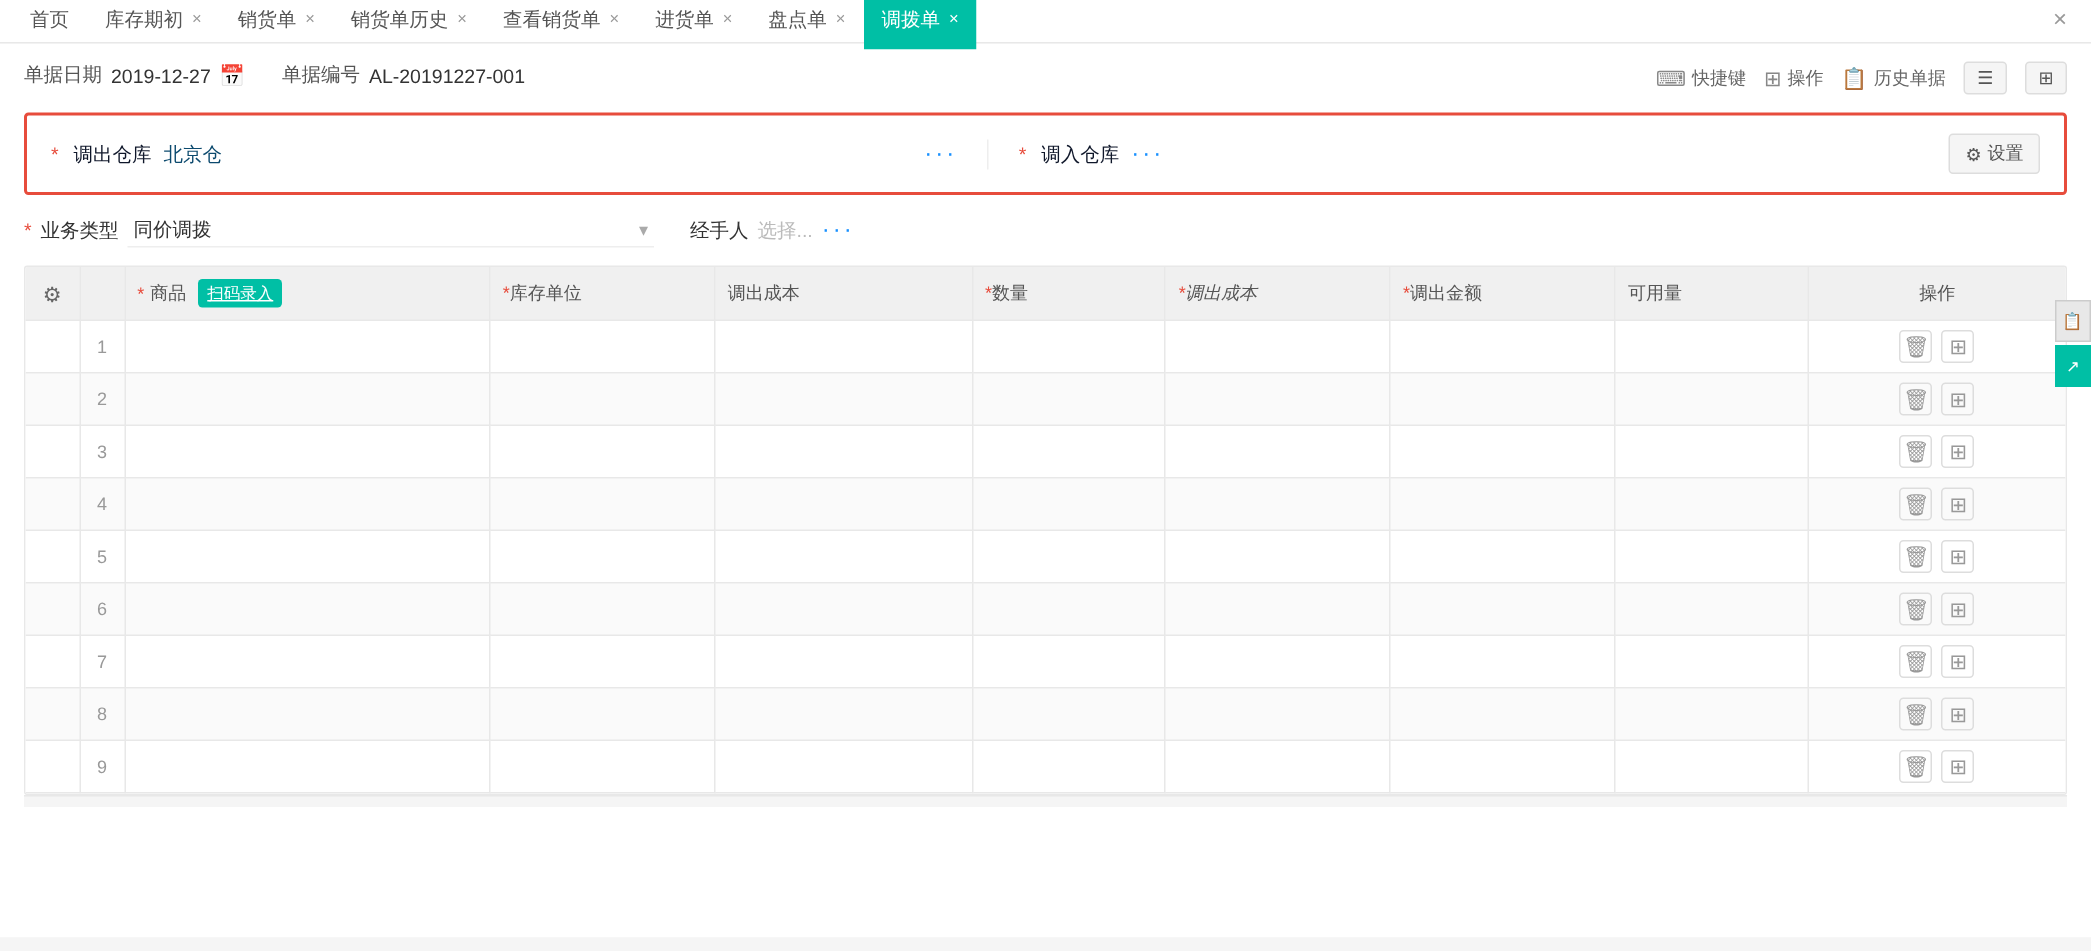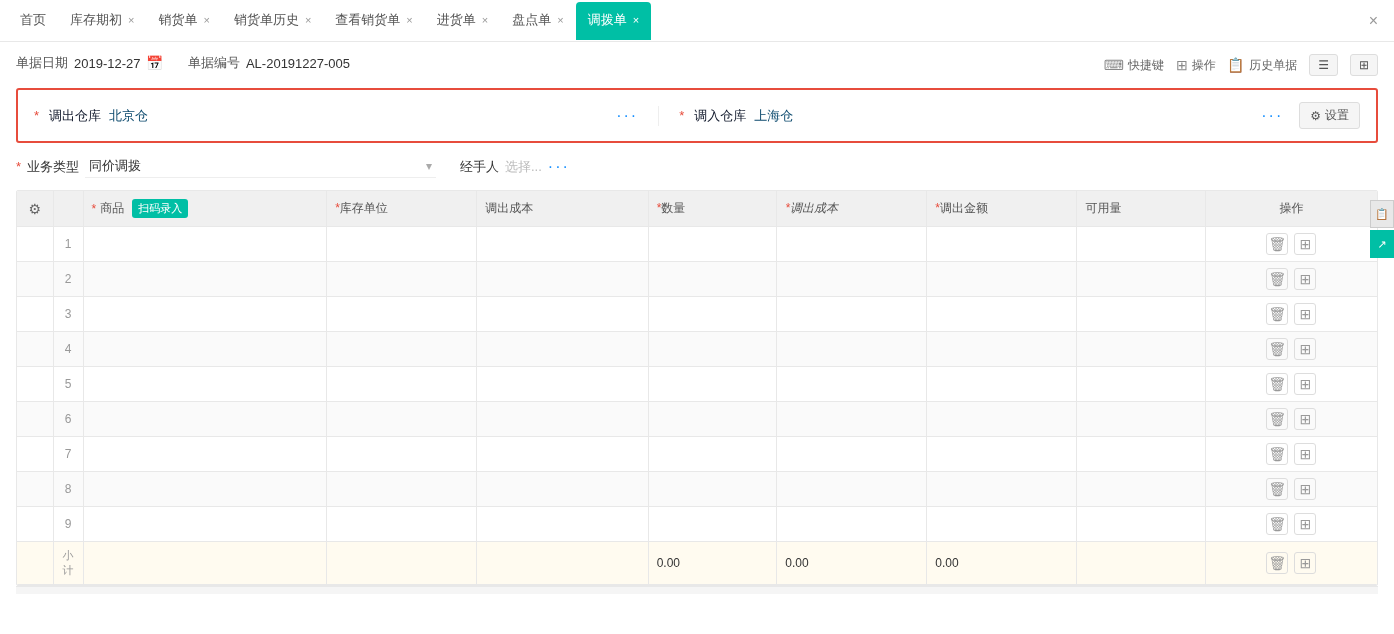--- a/index.html
+++ b/index.html
@@ -5,21 +5,21 @@
     * { box-sizing: border-box; margin: 0; padding: 0; }
     body { font-family: 'Microsoft YaHei', Arial, sans-serif; font-size: 13px; background: #f5f5f5; color: #333; }
 
     
     .tab-bar {
       display: flex;
       align-items: center;
       background: #fff;
       border-bottom: 1px solid #e8e8e8;
       padding: 0 8px;
-      height: 42px;
+      height: 29px;
       position: relative;
       text-align: center;
     }
     .tab-item {
       display: flex;
       align-items: center;
       padding: 0 12px;
       height: 38px;
       cursor: pointer;
       color: #555;
@@ -245,20 +245,21 @@
     
     .scan-btn {
       background: #00bfa5;
       color: #fff;
       border: none;
       border-radius: 3px;
       padding: 2px 6px;
       font-size: 11px;
       cursor: pointer;
       margin-left: 4px;
+      text-decoration: underline;
     }
 
     
     .subtotal-row td {
       background: #fffbf0;
       font-weight: normal;
       color: #666;
     }
 
     
@@ -341,21 +342,21 @@
 <div class="main-content">
 
   <div class="form-header">
     <div class="form-field">
       <label>单据日期</label>
       <span class="value">2019-12-27</span>
       <span class="date-icon">📅</span>
     </div>
     <div class="form-field">
       <label>单据编号</label>
-      <span class="value">AL-20191227-005</span>
+      <span class="value">AL-20191227-001</span>
     </div>
     <div class="toolbar-right">
       <div class="toolbar-btn">
         <span class="icon">⌨</span>
         <span>快捷键</span>
       </div>
       <div class="toolbar-btn">
         <span class="icon">⊞</span>
         <span>操作</span>
       </div>
@@ -372,21 +373,20 @@
     <div class="warehouse-field">
       <span class="required">*</span>
       <span class="label">调出仓库</span>
       <span class="wh-value">北京仓</span>
       <span class="more-btn">···</span>
     </div>
     <div class="warehouse-divider"></div>
     <div class="warehouse-field">
       <span class="required">*</span>
       <span class="label">调入仓库</span>
-      <span class="wh-value">上海仓</span>
       <span class="more-btn">···</span>
     </div>
     <button class="setting-btn">
       <span>⚙</span>
       <span>设置</span>
     </button>
   </div>
 
   <div class="form-row2">
     <div class="business-field">
@@ -590,37 +590,20 @@
       <td class="col-cost"></td>
       <td class="col-amount"></td>
       <td class="col-available"></td>
       <td class="col-op">
         <div class="action-icons">
           <div class="action-icon">🗑</div>
           <div class="action-icon">⊞</div>
         </div>
       </td>
     </tr>
-          <tr class="subtotal-row">
-      <td class="row-num"></td>
-      <td class="row-num" style="color:#999; font-size:11px;">小计</td>
-      <td></td>
-      <td></td>
-      <td></td>
-      <td style="color:#333;">0.00</td>
-      <td style="color:#333;">0.00</td>
-      <td style="color:#333;">0.00</td>
-      <td></td>
-      <td>
-        <div class="action-icons">
-          <div class="action-icon">🗑</div>
-          <div class="action-icon">⊞</div>
-        </div>
-      </td>
-    </tr>
         </tbody>
     </table>
   </div>
 
   <div class="scroll-row"></div>
 
 </div>
 
 <div style="position:fixed; right:0; top:200px; display:flex; flex-direction:column; gap:2px;">
   <div style="width:24px; height:28px; background:#e8e8e8; border:1px solid #ccc; display:flex; align-items:center; justify-content:center; cursor:pointer; font-size:11px; color:#555;">📋</div>

